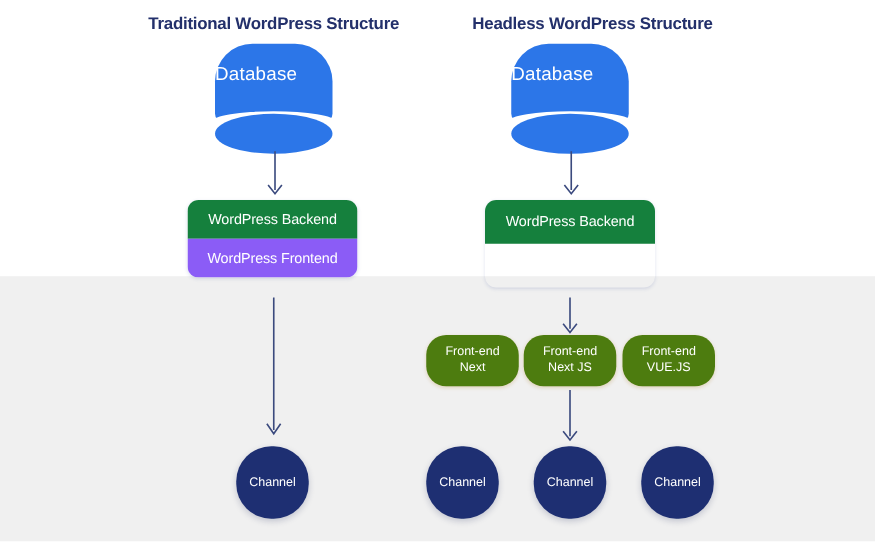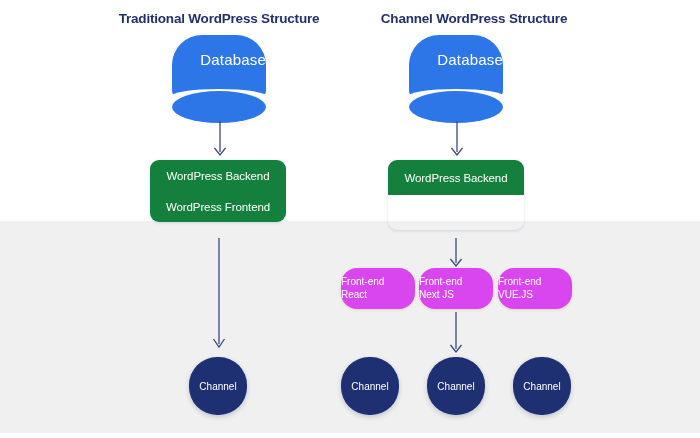--- a/index.html
+++ b/index.html
@@ -56,21 +56,21 @@
     left: 0; top: 0;
     width: 94px;
     height: 62px;
     background: #2c76e8;
     border-radius: 30px 30px 6px 6px;
   }
   .db-label {
     position: absolute;
     left: 0; top: 16px;
     width: 94px;
-    text-align: right;
+    text-align: left;
     font-size: 15px;
     color: #ffffff;
     letter-spacing: 0.2px;
   }
   .db-gap {
     position: absolute;
     left: -2px;
     top: 54px;
     width: 98px;
     height: 16px;
@@ -105,35 +105,35 @@
     width: 100%;
     display: flex;
     align-items: center;
     justify-content: center;
     color: #ffffff;
     font-size: 11.5px;
     letter-spacing: -0.1px;
     white-space: nowrap;
   }
   .wp-backend  { background: #15803d; }
-  .wp-frontend { background: #15803d; }
+  .wp-frontend { background: #8b5cf6; }
 
   .wpbox-left  .wp-row { height: 31px; }
   .wpbox-right .wp-row { height: 35px; }
 
   
   .fe {
     position: absolute;
     width: 74px;
     height: 41px;
-    background: #d946ef;
+    background: #4d7c0f;
     border-radius: 16px;
     display: flex;
     flex-direction: column;
-    align-items: flex-start;
+    align-items: center;
     justify-content: center;
     color: #ffffff;
     font-size: 10px;
     line-height: 12.5px;
     text-align: center;
     box-shadow: 0 1px 3px rgba(170,120,20,0.22);
   }
   .fe-1 { left: 341px; top: 268px; }
   .fe-2 { left: 419px; top: 268px; }
   .fe-3 { left: 498px; top: 268px; }
@@ -159,21 +159,21 @@
 </style>
 </head>
 <body>
 
 <div id="canvas">
 
   <div class="band band-lower"></div>
 
   <div class="title title-left">Traditional WordPress Structure</div>
 
-  <div class="title title-right">Channel WordPress Structure</div>
+  <div class="title title-right">Headless WordPress Structure</div>
 
   <div class="db db-left">
     <div class="db-body"></div>
     <div class="db-label">Database</div>
     <div class="db-gap"></div>
     <div class="db-ellipse"></div>
   </div>
 
   <div class="conn" style="left:212px; top:121px;">
     <svg width="16" height="37" viewBox="0 0 16 37">
@@ -218,21 +218,21 @@
 
   <div class="conn" style="left:448px; top:238px;">
     <svg width="16" height="32" viewBox="0 0 16 32">
       <line x1="8" y1="0" x2="8" y2="25" stroke="#3b4a7e" stroke-width="1.3"></line>
       <polyline points="2.5,21 8,28 13.5,21" fill="none" stroke="#3b4a7e" stroke-width="1.3"></polyline>
     </svg>
   </div>
 
   <div class="fe fe-1">
     <span>Front-end</span>
-    <span>React</span>
+    <span>Next</span>
   </div>
   <div class="fe fe-2">
     <span>Front-end</span>
     <span>Next JS</span>
   </div>
   <div class="fe fe-3">
     <span>Front-end</span>
     <span>VUE.JS</span>
   </div>
 

